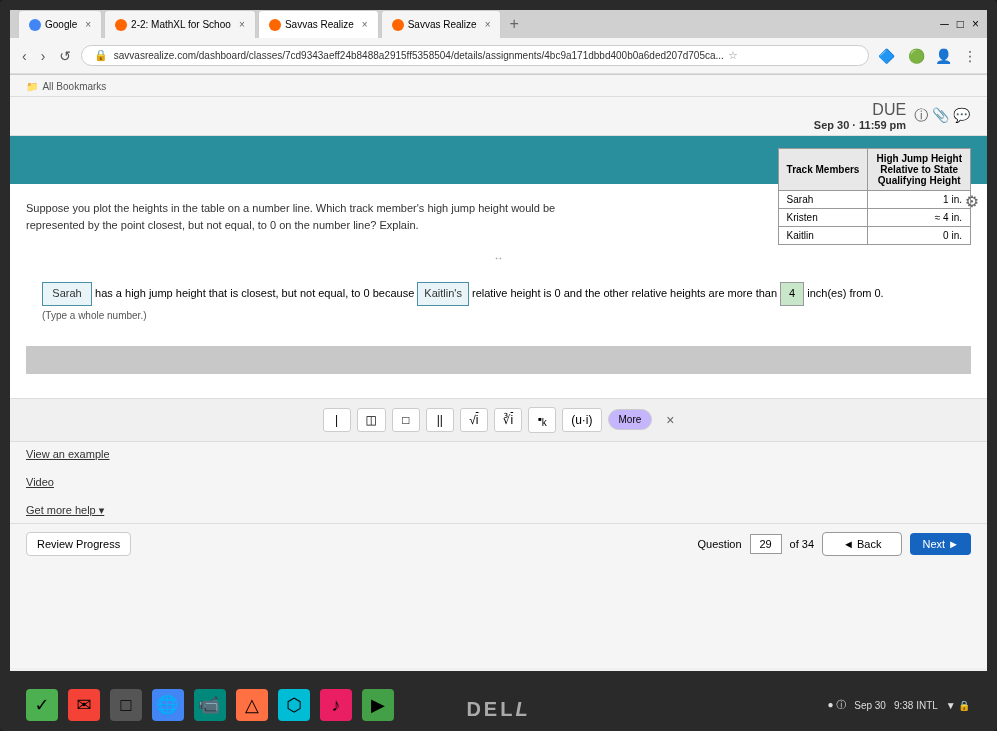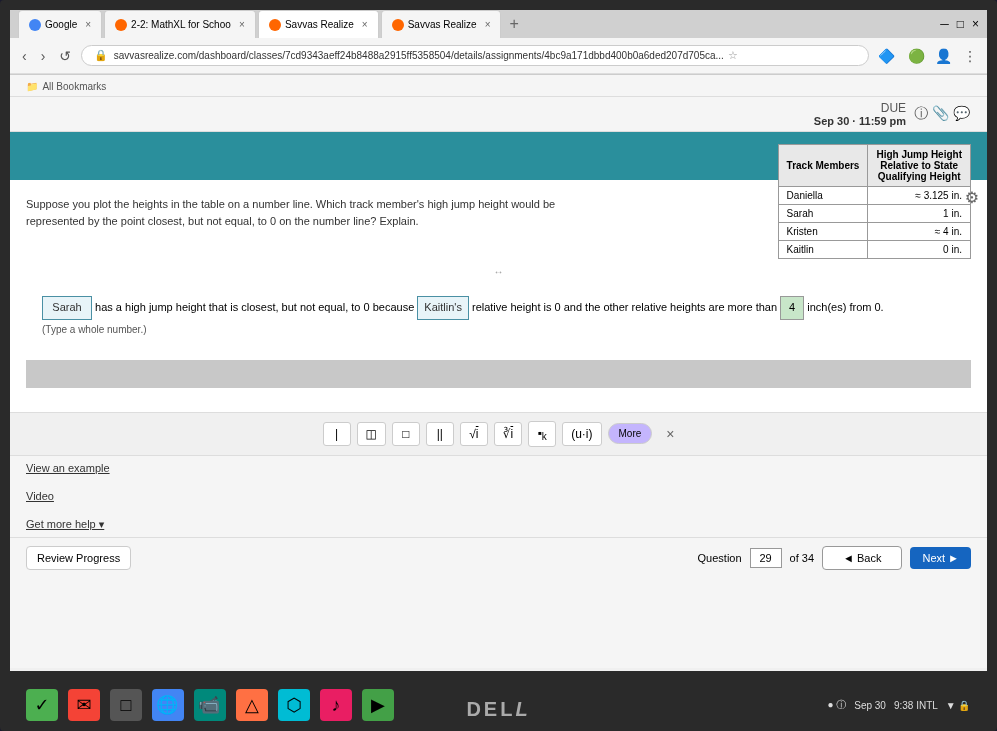--- a/index.html
+++ b/index.html
@@ -161,21 +161,21 @@
       padding: 4px 16px;
       background: #f5f5f5;
       display: flex;
       justify-content: flex-end;
       align-items: center;
       gap: 8px;
       border-bottom: 1px solid #ddd;
     }
 
     .due-label {
-      font-size: 12px;
+      font-size: 16px;
       color: #555;
     }
 
     .due-date {
       font-size: 11px;
       font-weight: bold;
       color: #333;
     }
 
     .due-icons {
@@ -555,24 +555,20 @@
 
           <div style="flex-shrink: 0; margin-top: 8px;">
             <table class="data-table">
               <thead>
                 <tr>
                   <th>Track Members</th>
                   <th style="text-align:center;">High Jump Height<br>Relative to State<br>Qualifying Height</th>
                 </tr>
               </thead>
               <tbody>
-                <tr>
-                  <td>Daniella</td>
-                  <td style="text-align:right;">≈ 3.125 in.</td>
-                </tr>
                 <tr>
                   <td>Sarah</td>
                   <td style="text-align:right;">1 in.</td>
                 </tr>
                 <tr>
                   <td>Kristen</td>
                   <td style="text-align:right;">≈ 4 in.</td>
                 </tr>
                 <tr>
                   <td>Kaitlin</td>

